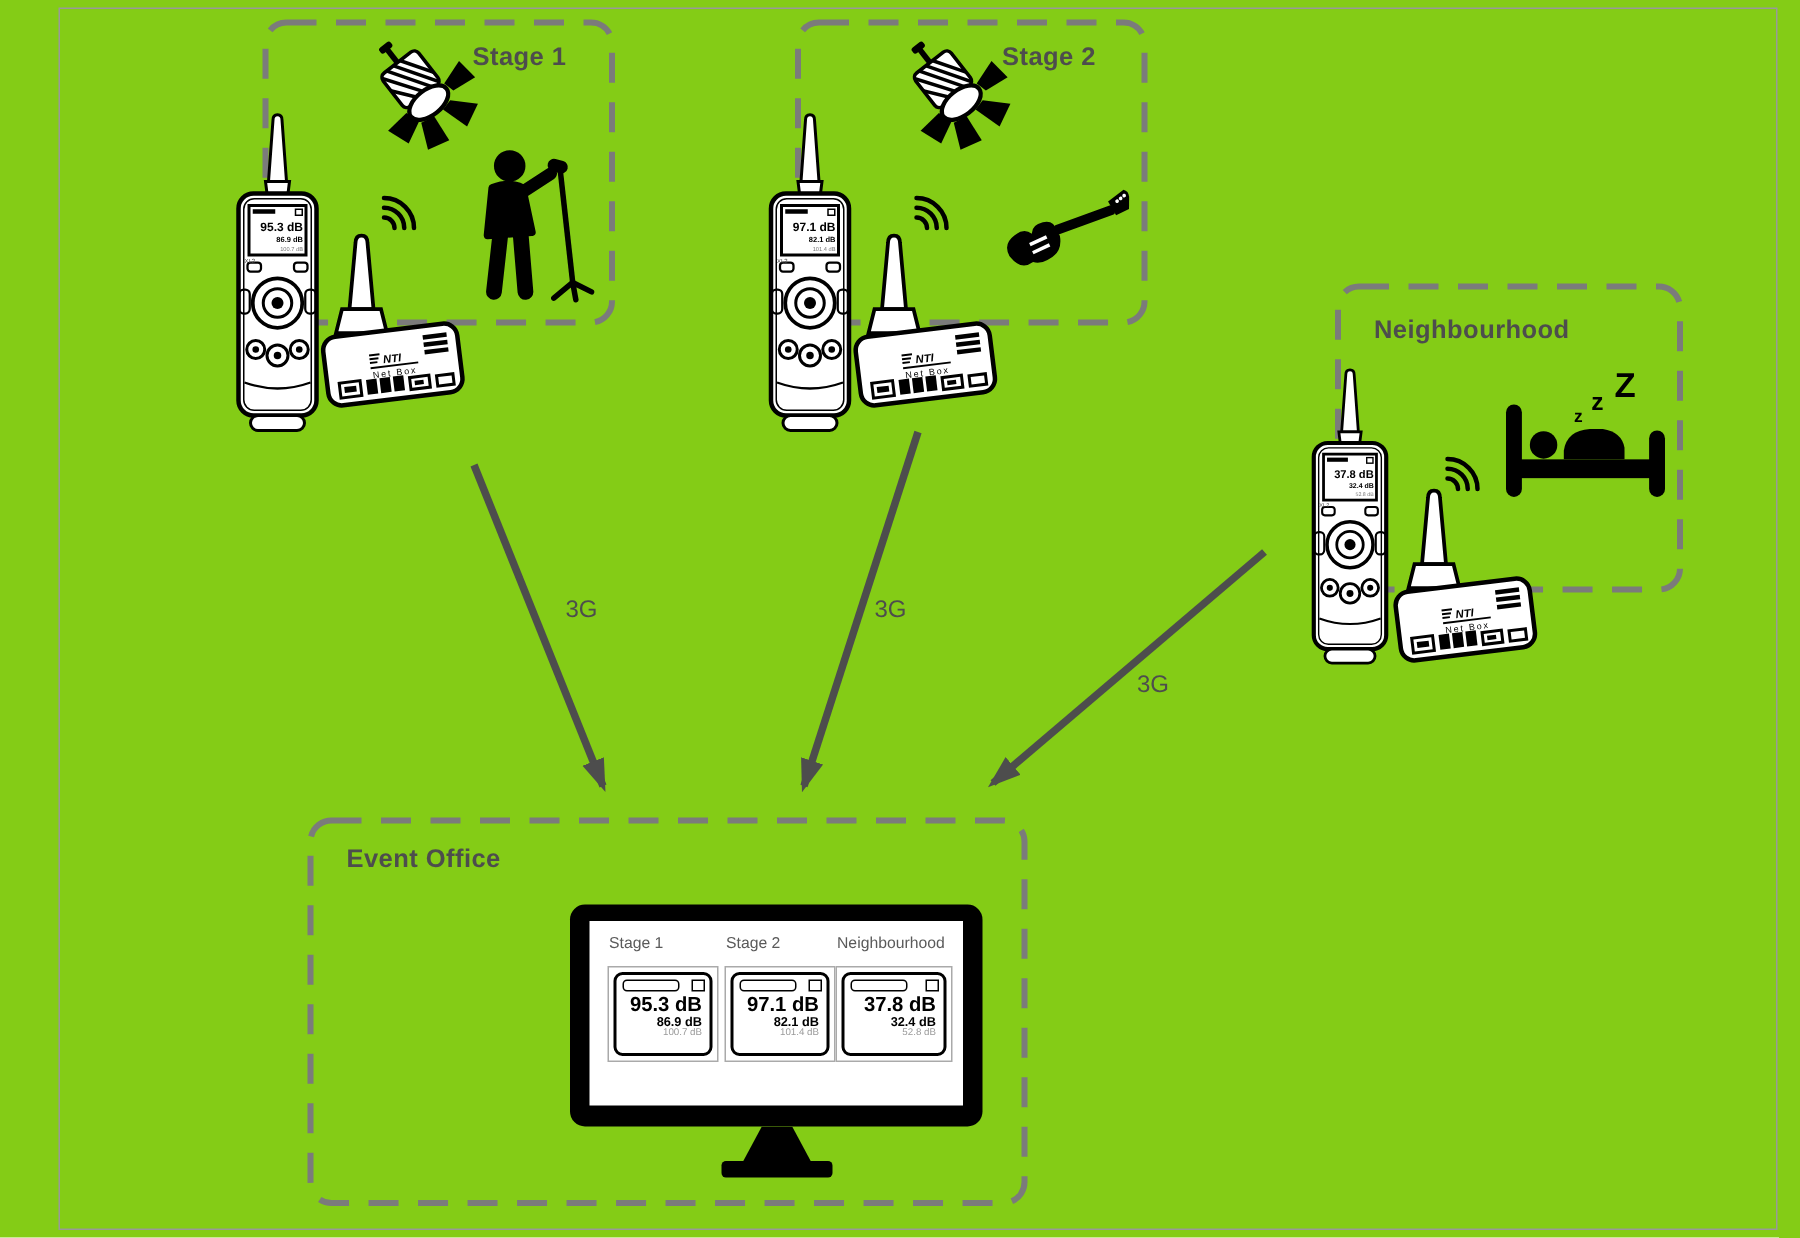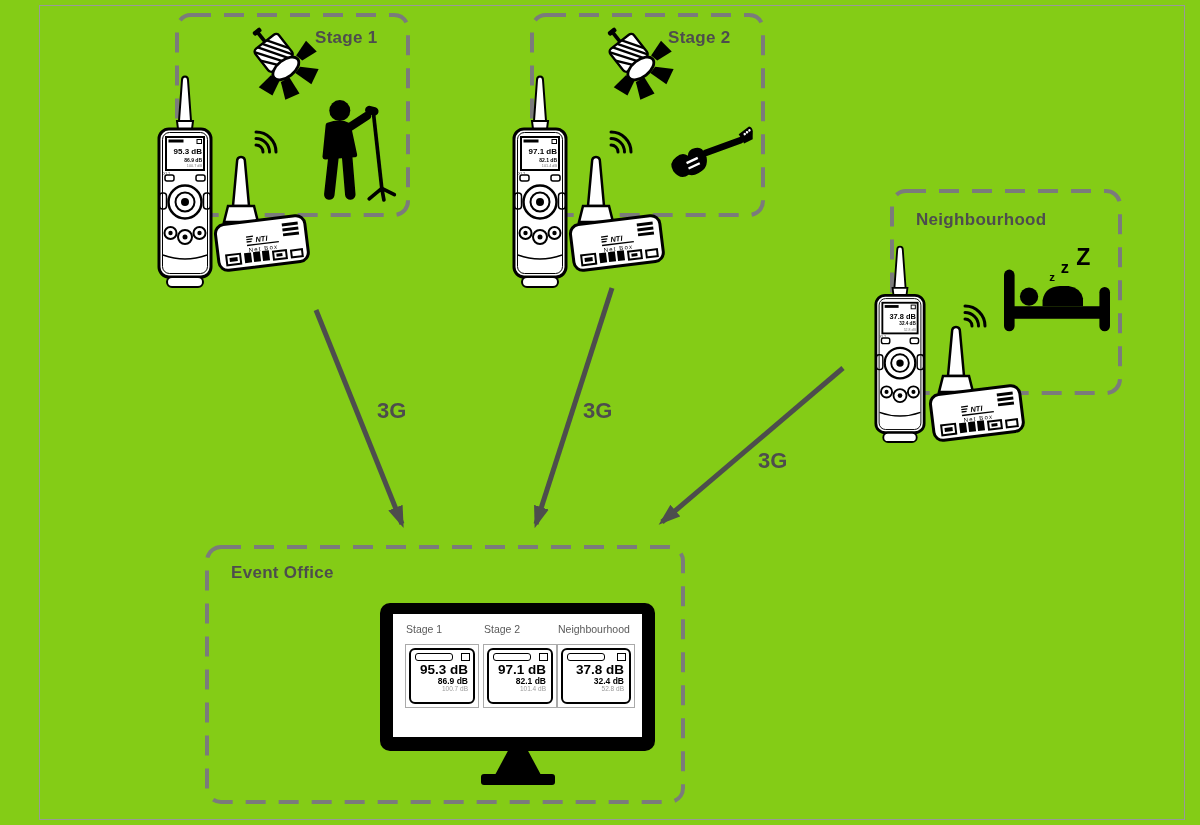--- a/index.html
+++ b/index.html
@@ -2,21 +2,21 @@
 <html><head>
 <meta charset="utf-8">
 <style>
   html,body{margin:0;padding:0;background:#fff;}
   .canvas{position:relative;width:1200px;height:825px;background:#84cc16;overflow:hidden;
           font-family:"Liberation Sans","DejaVu Sans",sans-serif;padding-left:44px;}
   .abs{position:absolute;}
   .frame{position:absolute;left:39px;top:5px;width:1144px;height:813px;border:1px solid #999;}
   .overlay{position:absolute;left:0;top:0;}
   .zone-label{position:absolute;font-weight:bold;font-size:17px;color:#4d4d4d;letter-spacing:.3px;}
-  .g-label{position:absolute;font-weight:bold;font-size:22px;color:#4d4d4d;}
+  .g-label{position:absolute;font-weight:normal;font-size:16px;color:#4d4d4d;}
   
   .slm-l1{font:bold 8px "Liberation Sans","DejaVu Sans",sans-serif;text-anchor:end;fill:#000;}
   .slm-l2{font:bold 5px "Liberation Sans","DejaVu Sans",sans-serif;text-anchor:end;fill:#000;}
   .slm-l3{font:3.8px "Liberation Sans","DejaVu Sans",sans-serif;text-anchor:end;fill:#777;}
   .slm-model{font:4px "Liberation Sans","DejaVu Sans",sans-serif;fill:#444;}
   
   .nb-brand{font:italic bold 7.5px "Liberation Sans","DejaVu Sans",sans-serif;fill:#000;}
   .nb-name{font:6px "Liberation Sans","DejaVu Sans",sans-serif;fill:#000;letter-spacing:1.2px;}
   
   .z1{font:bold 12px "Liberation Sans","DejaVu Sans",sans-serif;fill:#000;}

